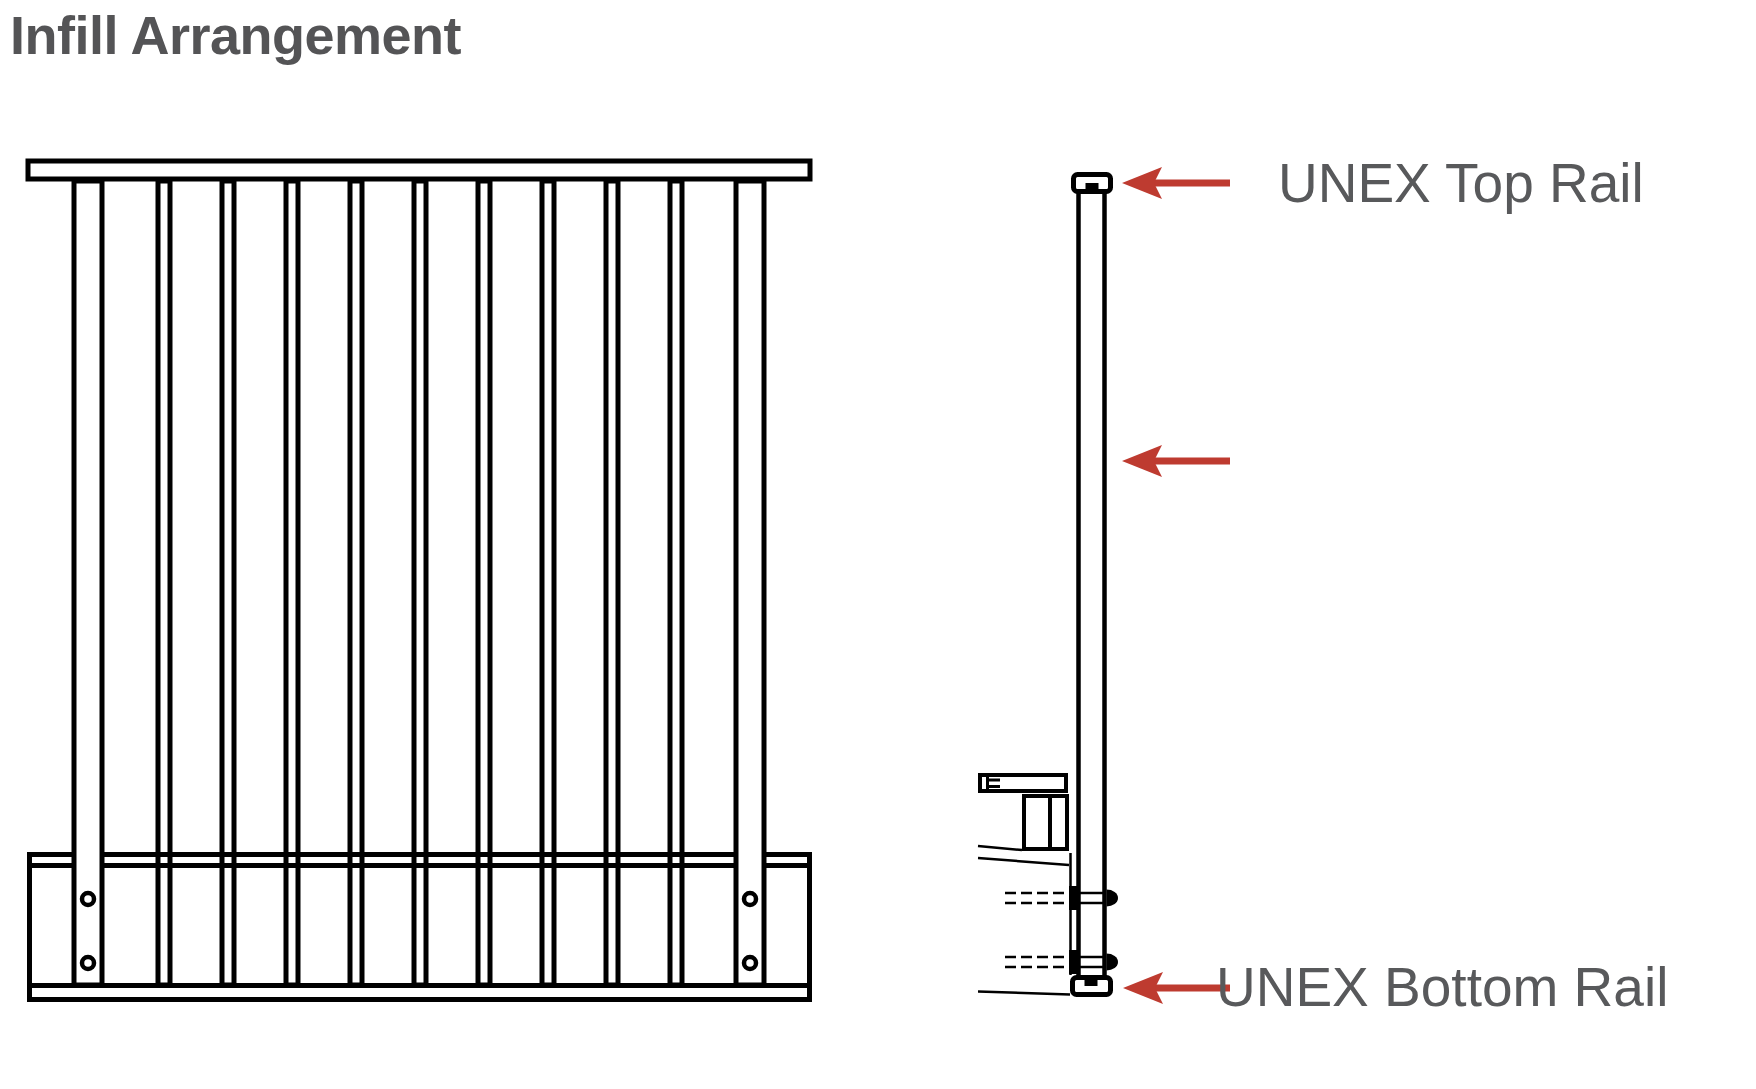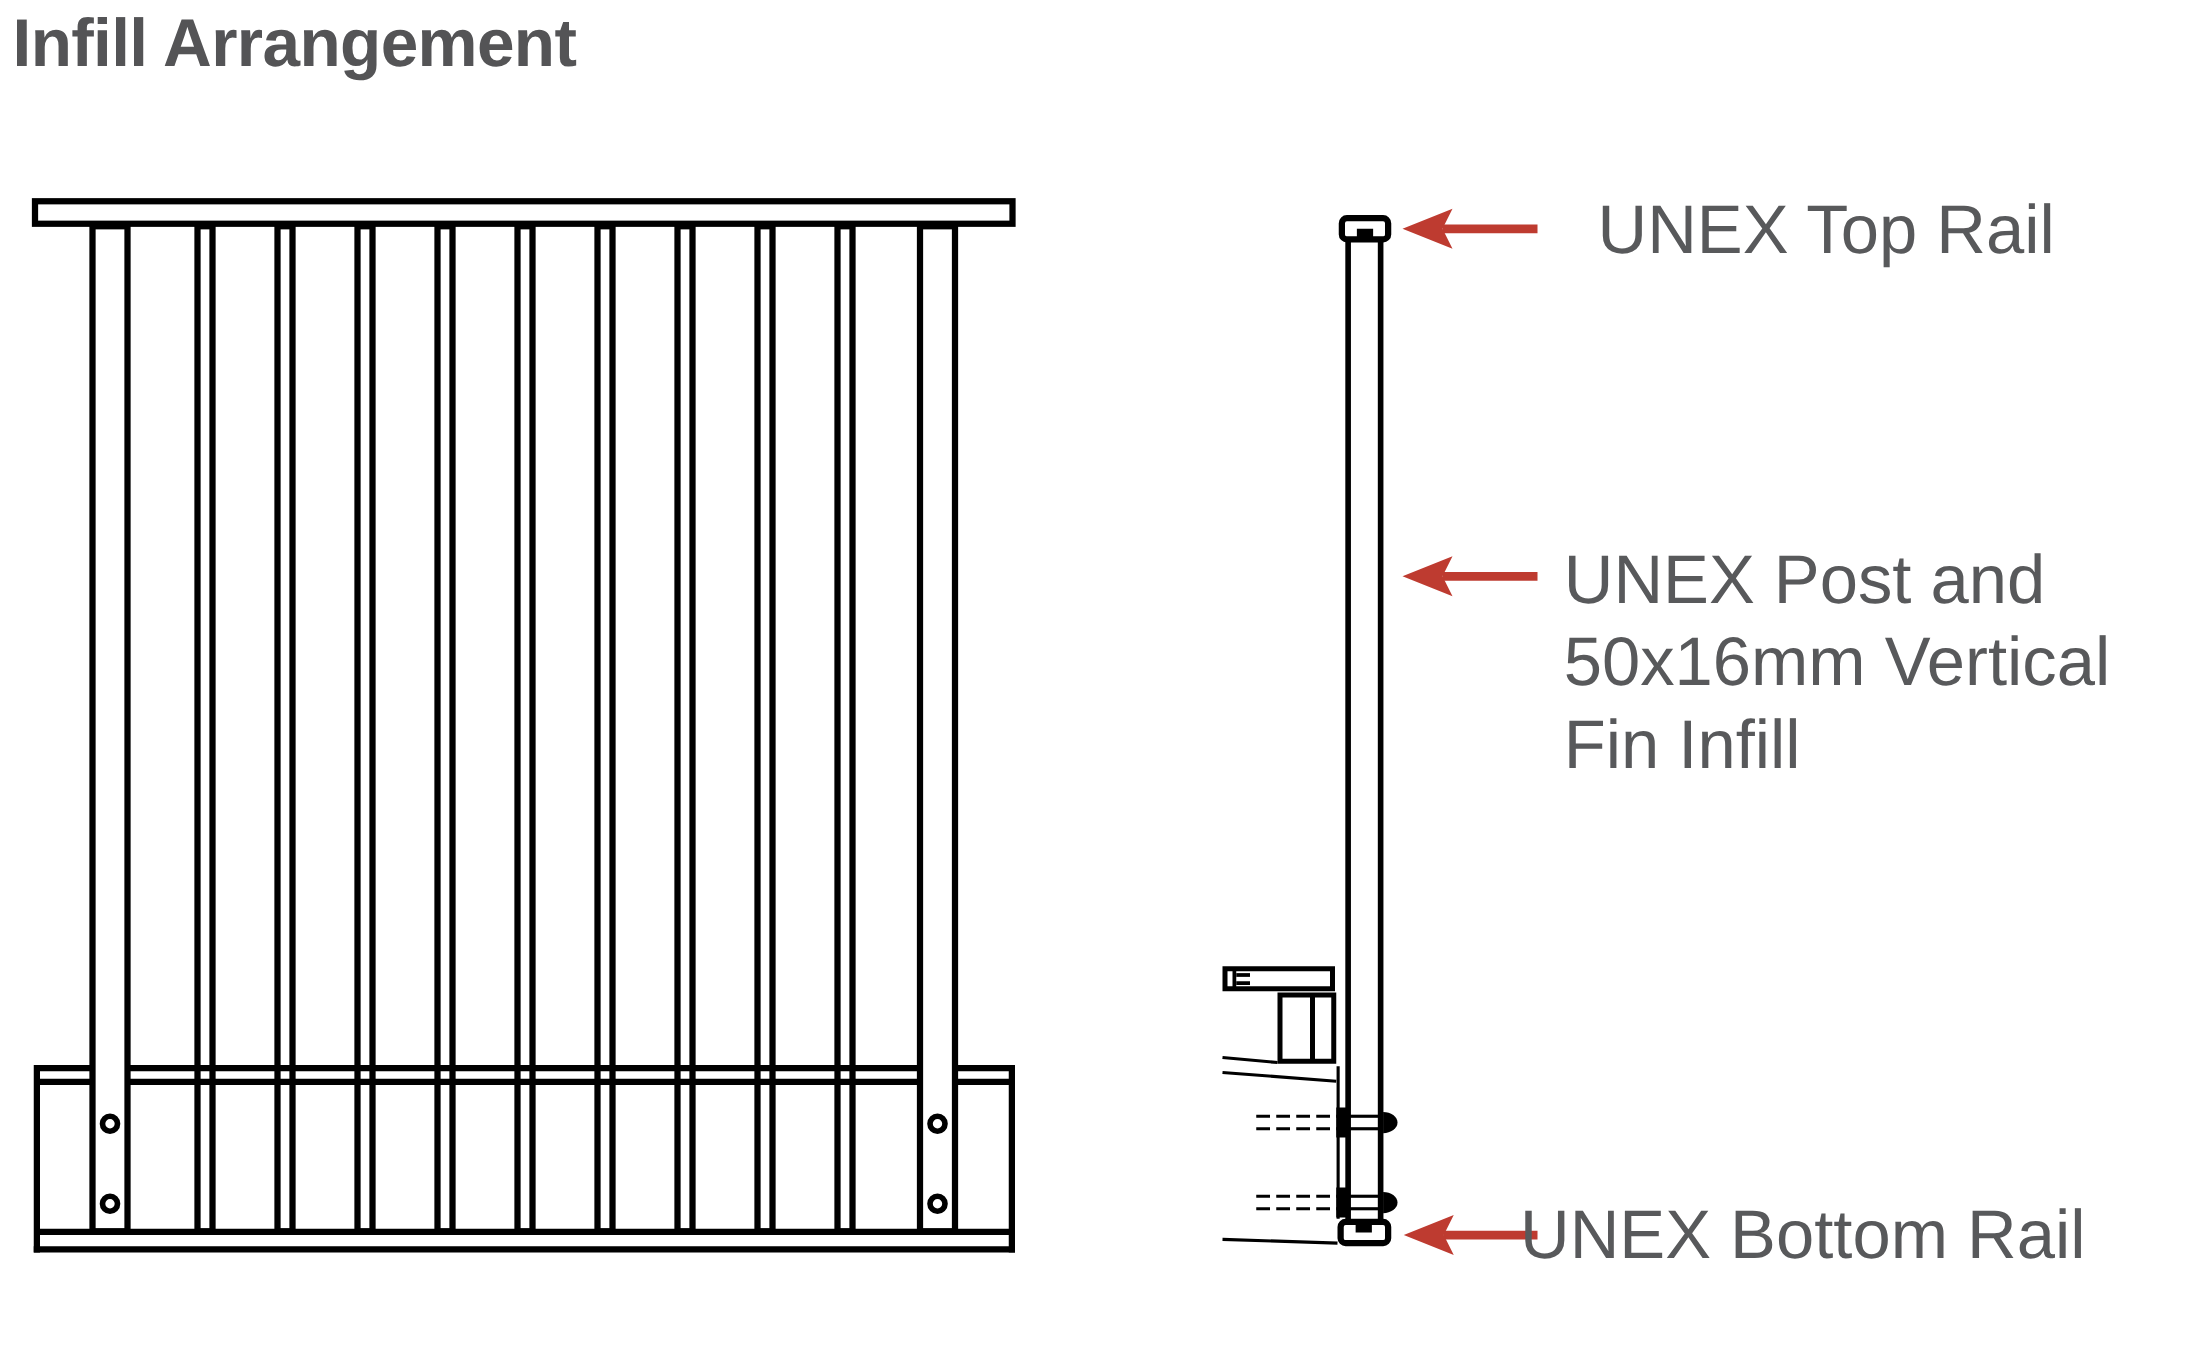--- a/index.html
+++ b/index.html
@@ -145,21 +145,16 @@
       </g>
       <g>
         <line class="redln" x1="1155" y1="988" x2="1230" y2="988" stroke-width="7"></line>
         <path class="redfl" d="M1123,988 L1163,972 L1155,988 L1163,1004 Z"></path>
       </g>
     </g>
   </svg>
 
   <div class="lbl" style="left:1242px;top:155px;margin-left:36px;">UNEX Top Rail</div>
 
-  <div class="lbl multi" style="left:1251px;top:430px;">
-    <div>UNEX Post and</div>
-    <div>50x16mm Vertical</div>
-    <div>Fin Infill</div>
-  </div>
 
   <div class="lbl" style="left:1216px;top:959px;">UNEX Bottom Rail</div>
 
 </div>
 
 </body></html>

